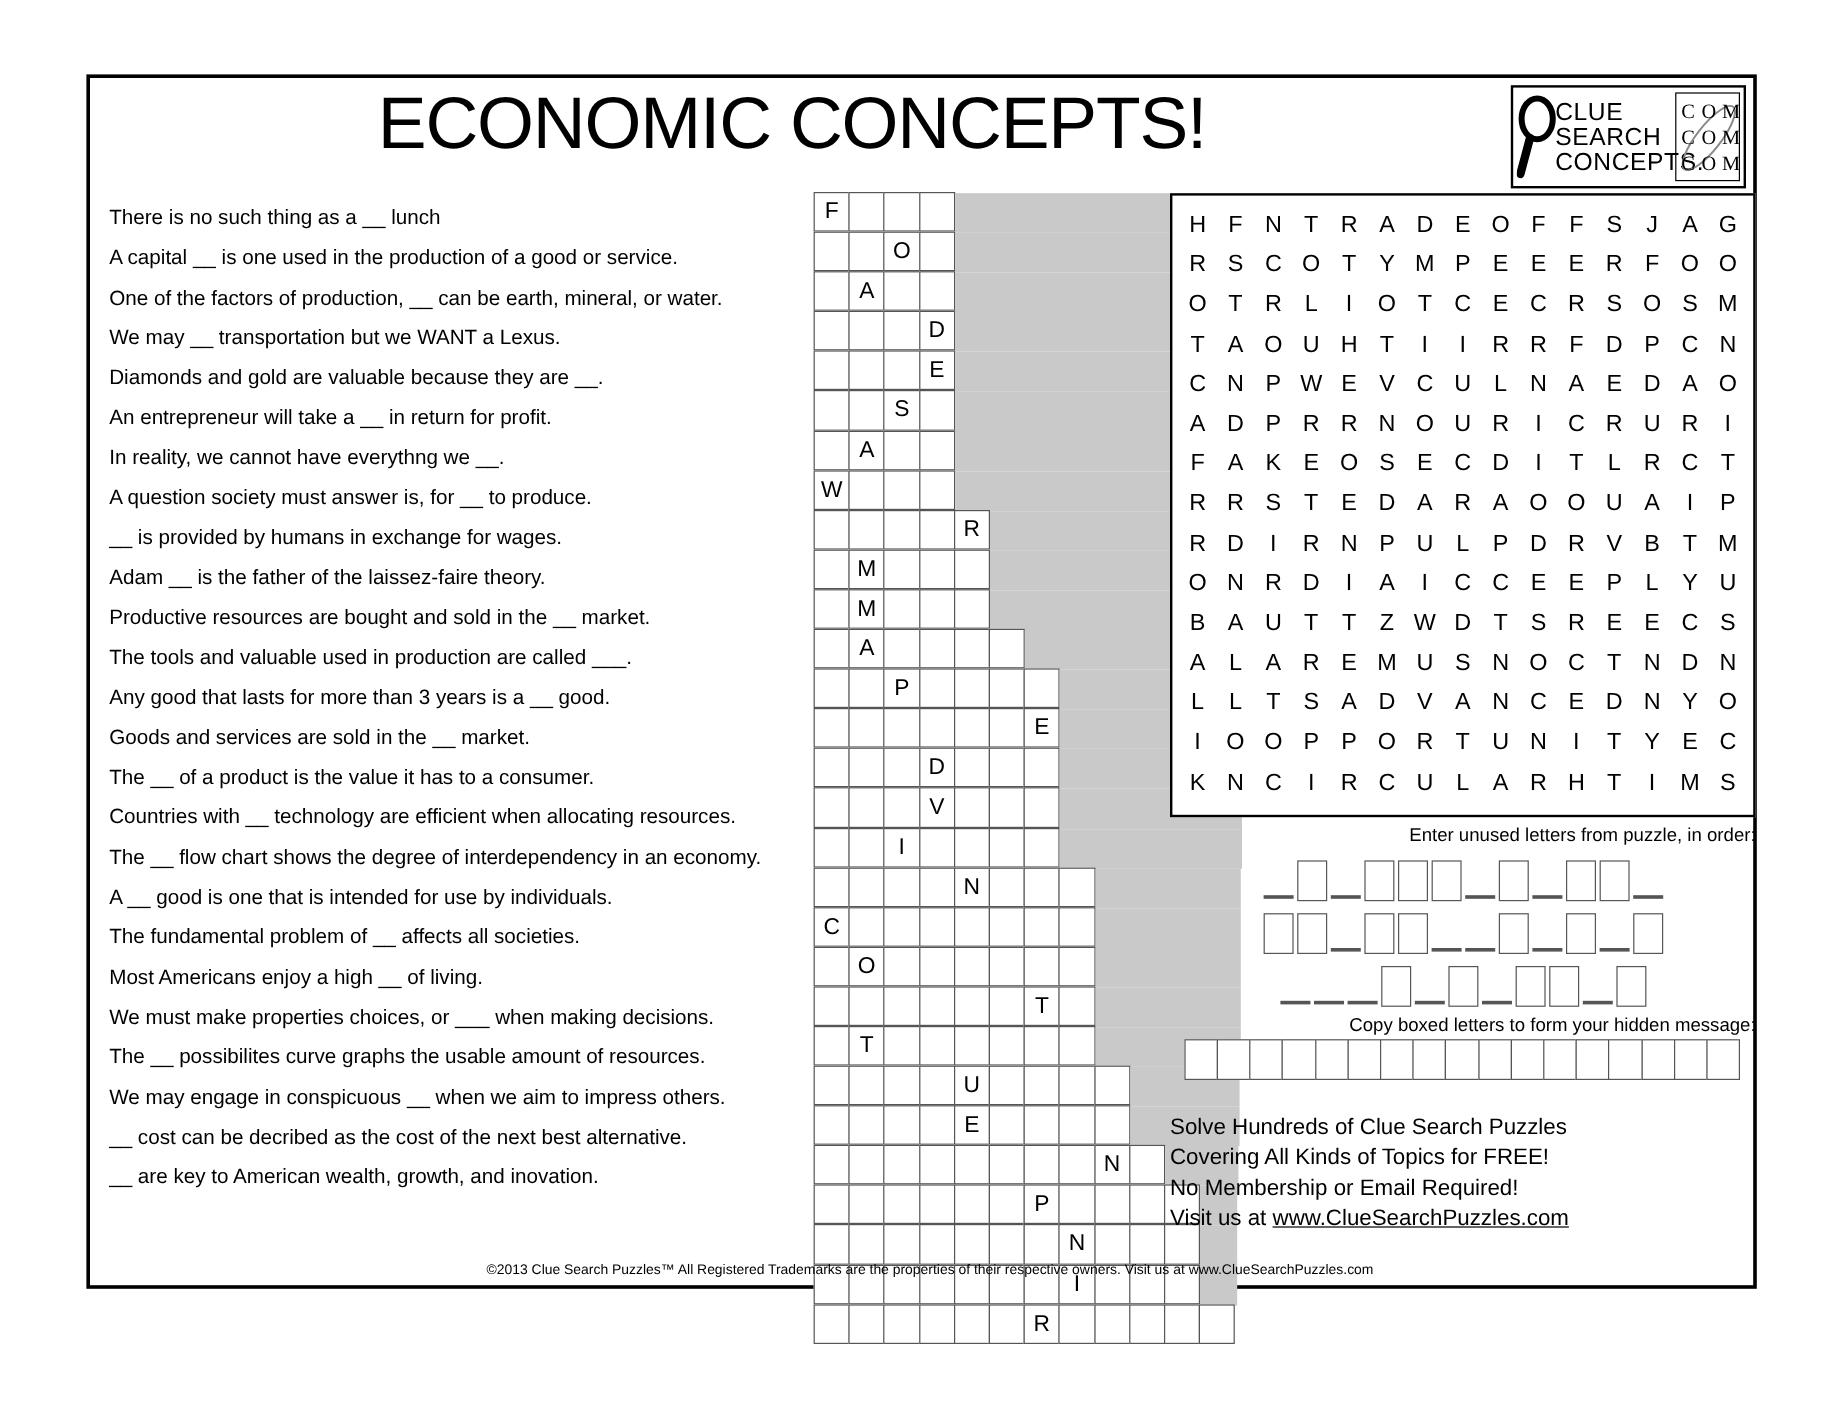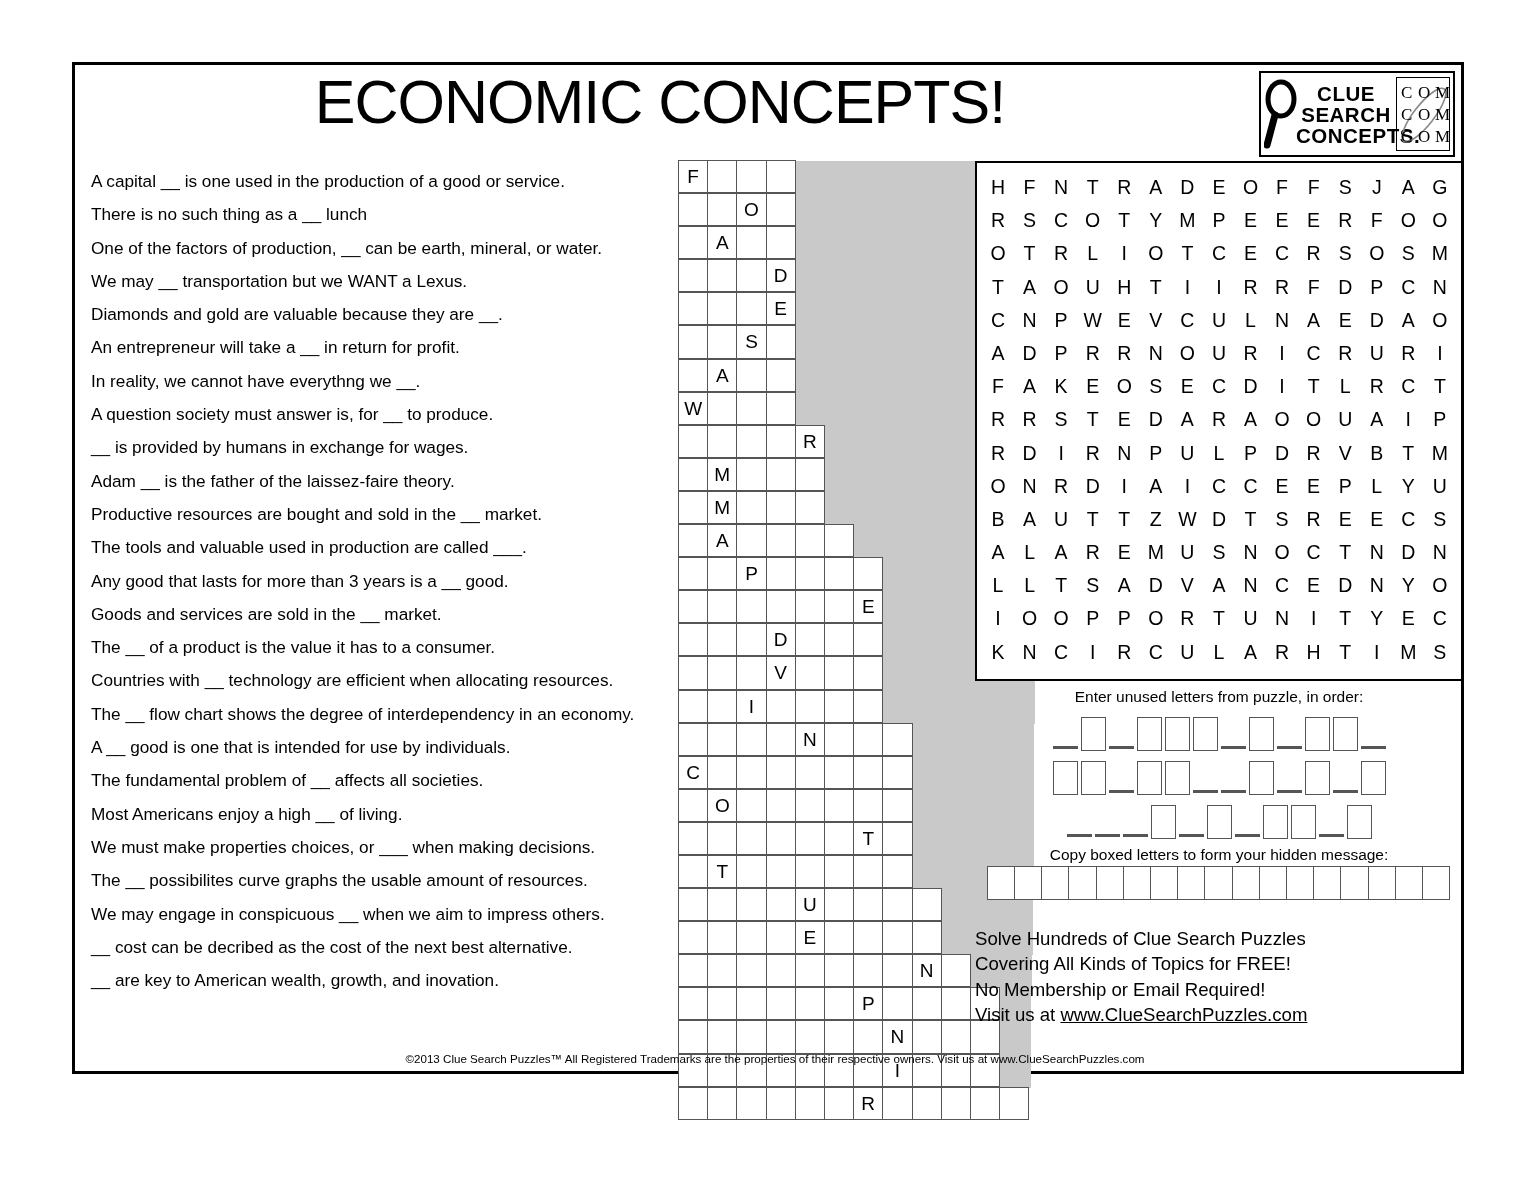--- a/index.html
+++ b/index.html
@@ -32,23 +32,23 @@
     width:196px;height:86px;
     border:2px solid #000;
     box-sizing:border-box;
     display:flex;align-items:center;
     background:#fff;
   }
   #logo .glass{width:34px;height:70px;position:relative;flex:none;margin-left:3px;}
   #logo .glass svg{display:block;}
   #logo .words{
     flex:none;width:100px;
-    font-weight:bold;font-size:20.5px;line-height:21px;
+    font-weight:normal;font-size:20.5px;line-height:21px;
     letter-spacing:0.5px;
-    text-align:center;
+    text-align:left;
     margin-left:-2px;
   }
   #logo .words div{white-space:nowrap;}
   #logo .com{
     flex:none;width:54px;height:74px;position:relative;
     border:1.5px solid #000;box-sizing:border-box;margin-right:3px;
   }
   #logo .com .cell{
     position:absolute;font-size:17px;line-height:17px;font-family:"Liberation Serif",serif;
   }
@@ -90,21 +90,21 @@
     padding:8px 6px 10px 6px;
     background:#fff;
   }
   .wsrow{display:flex;justify-content:space-between;height:33.2px;}
   .wscell{
     width:30px;text-align:center;
     font-size:19.5px;line-height:33.2px;
     font-family:"Liberation Sans",sans-serif;
   }
   .caption{
-    text-align:center;font-size:15.5px;margin-top:7px;margin-bottom:1px;
+    text-align:right;font-size:15.5px;margin-top:7px;margin-bottom:1px;
   }
   .blankline{
     display:flex;align-items:flex-end;justify-content:center;
     height:44px;gap:3px;
   }
   .bx{
     width:25px;height:34px;border:1.5px solid #555;box-sizing:border-box;background:#fff;
   }
   .dash{
     width:25px;height:3px;background:#555;margin-bottom:2px;
@@ -159,22 +159,22 @@
           <span class="cell" style="left: 4px; top: 50px;">C</span>
           <span class="cell" style="left: 21px; top: 50px;">O</span>
           <span class="cell" style="left: 38px; top: 50px;">M</span>
         </div>
     </div>
   </div>
 
   <div id="content">
 
     <div id="clues">
+        <div class="clue">There is no such thing as a __ lunch</div>
         <div class="clue">A capital __ is one used in the production of a good or service.</div>
-        <div class="clue">There is no such thing as a __ lunch</div>
         <div class="clue">One of the factors of production, __ can be earth, mineral, or water.</div>
         <div class="clue">We may __  transportation but we WANT a Lexus.</div>
         <div class="clue">Diamonds and gold are valuable because they are __.</div>
         <div class="clue">An entrepreneur will take a __ in return for profit.</div>
         <div class="clue">In reality, we cannot have everythng we __.</div>
         <div class="clue">A question society must answer is, for __ to produce.</div>
         <div class="clue">__ is provided by humans in exchange for wages.</div>
         <div class="clue">Adam __ is the father of the laissez-faire theory.</div>
         <div class="clue">Productive resources are bought and sold in the __ market.</div>
         <div class="clue">The tools and valuable used in production are called ___.</div>

